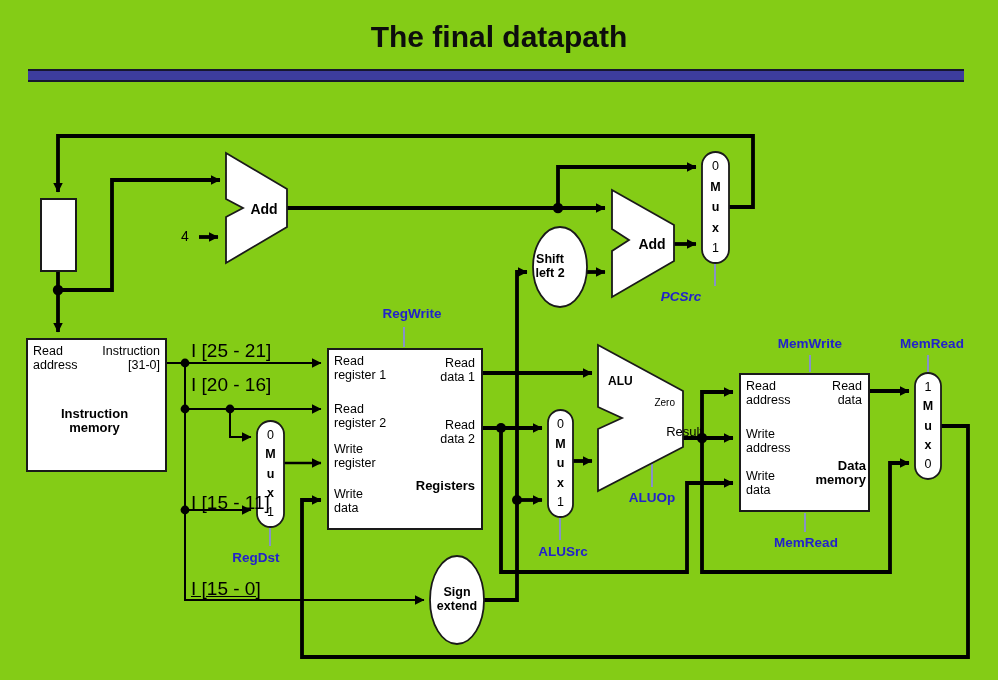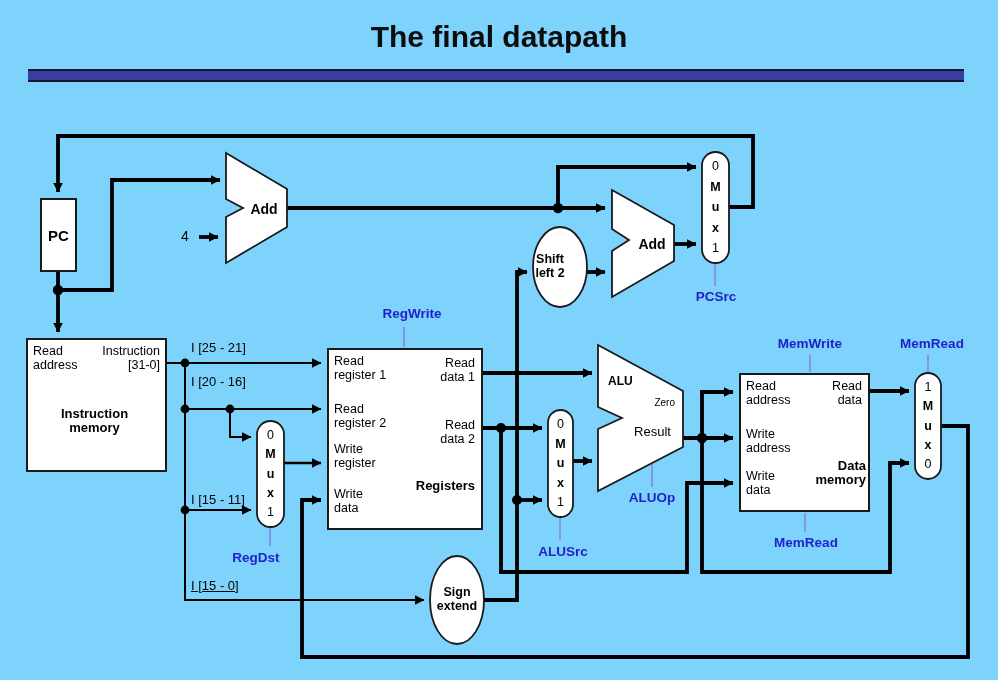--- a/index.html
+++ b/index.html
@@ -1,35 +1,35 @@
 <!DOCTYPE html>
 <html><head>
 <meta charset="utf-8">
 <style>
   html,body{margin:0;padding:0;background:#ffffff;}
-  #stage{position:relative;width:998px;height:680px;background:#7dd3fc;overflow:hidden;
+  #stage{position:relative;width:998px;height:680px;background:#84cc16;overflow:hidden;
          font-family:"Liberation Sans","DejaVu Sans",sans-serif;color:#000;}
   #stage *{box-sizing:border-box;}
   .abs{position:absolute;}
   #title{top:20px;left:0;width:998px;text-align:center;font-size:30px;font-weight:bold;
          color:#0d0d0d;letter-spacing:0px;}
   #titlebar{left:28px;top:69px;width:936px;height:13px;background:#3d3d9d;
             border-top:2px solid #17172f;border-bottom:2px solid #17172f;}
   svg.layer{position:absolute;left:0;top:0;}
   .box{position:absolute;background:#fff;border:2px solid #1a1a1a;}
   .port{position:absolute;font-size:12.5px;line-height:14px;color:#000;white-space:nowrap;}
   .port.r{text-align:right;}
   .bname{font-weight:bold;font-size:13px;line-height:14px;}
   .center{text-align:center;}
   .muxtext{position:absolute;display:flex;flex-direction:column;justify-content:space-between;
            align-items:center;padding:8px 0;font-size:12.5px;line-height:13px;}
   .muxtext .b{font-weight:bold;}
   .ctrl{position:absolute;font-size:13.5px;font-weight:bold;color:#2222cc;text-align:center;
         white-space:nowrap;}
-  .wlabel{position:absolute;font-size:13px;color:#000;white-space:nowrap;}
+  .wlabel{position:absolute;font-size:19px;color:#000;white-space:nowrap;}
   .flexc{display:flex;align-items:center;justify-content:center;}
 </style>
 </head>
 <body>
 
 <div id="stage">
 
   <div id="title" class="abs">The final datapath</div>
   <div id="titlebar" class="abs"></div>
 
@@ -101,21 +101,20 @@
       <ellipse cx="560" cy="267" rx="27" ry="40"></ellipse>
       <ellipse cx="457" cy="600" rx="27" ry="44"></ellipse>
       <rect x="257" y="421" width="27" height="106" rx="13.5"></rect>
       <rect x="548" y="410" width="25" height="107" rx="12.5"></rect>
       <rect x="702" y="152" width="27" height="111" rx="13.5"></rect>
       <rect x="915" y="373" width="26" height="106" rx="13"></rect>
     </g>
   </svg>
 
   <div class="box" style="left:40px;top:198px;width:37px;height:74px;"></div>
-  <div class="abs flexc" style="left:40px;top:198px;width:37px;height:74px;font-weight:bold;font-size:15px;">PC</div>
 
   <div class="box" style="left:26px;top:338px;width:141px;height:134px;"></div>
   <div class="port" style="left:33px;top:344px;">
     <div>Read</div>
     <div>address</div>
   </div>
   <div class="port r" style="left:92px;top:344px;width:68px;">
     <div>Instruction</div>
     <div>[31-0]</div>
   </div>
@@ -168,21 +167,21 @@
     <div>Read</div>
     <div>data</div>
   </div>
   <div class="port r bname" style="left:795px;top:459px;width:71px;">
     <div>Data</div>
     <div>memory</div>
   </div>
 
   <div class="abs" style="left:608px;top:374px;font-weight:bold;font-size:12px;">ALU</div>
   <div class="abs" style="left:625px;top:397px;width:50px;text-align:right;font-size:10px;">Zero</div>
-  <div class="abs" style="left:626px;top:424px;width:53px;text-align:center;font-size:13px;">Result</div>
+  <div class="abs" style="left:650px;top:424px;width:53px;text-align:right;font-size:13px;">Result</div>
   <div class="abs center" style="left:242px;top:201px;width:44px;font-weight:bold;font-size:14px;">Add</div>
   <div class="abs center" style="left:630px;top:236px;width:44px;font-weight:bold;font-size:14px;">Add</div>
   <div class="abs center" style="left:533px;top:252px;width:34px;font-weight:bold;font-size:12.5px;line-height:14px;">
     <div>Shift</div>
     <div>left 2</div>
   </div>
   <div class="abs center" style="left:429px;top:585px;width:56px;font-weight:bold;font-size:12.5px;line-height:14px;">
     <div>Sign</div>
     <div>extend</div>
   </div>
@@ -219,18 +218,18 @@
   <div class="wlabel" style="left:191px;top:340px;">I [25 - 21]</div>
   <div class="wlabel" style="left:191px;top:374px;">I [20 - 16]</div>
   <div class="wlabel" style="left:191px;top:492px;">I [15 - 11]</div>
   <div class="wlabel" style="left:191px;top:578px;text-decoration:underline;">I [15 - 0]</div>
   <div class="wlabel" style="left:181px;top:228px;font-size:14px;">4</div>
 
   <div class="ctrl" style="left:362px;top:306px;width:100px;">RegWrite</div>
   <div class="ctrl" style="left:206px;top:550px;width:100px;">RegDst</div>
   <div class="ctrl" style="left:513px;top:544px;width:100px;">ALUSrc</div>
   <div class="ctrl" style="left:602px;top:490px;width:100px;">ALUOp</div>
-  <div class="ctrl" style="left:666px;top:289px;width:100px;">PCSrc</div>
+  <div class="ctrl" style="left:631px;top:289px;width:100px;font-style:italic;">PCSrc</div>
   <div class="ctrl" style="left:760px;top:336px;width:100px;">MemWrite</div>
   <div class="ctrl" style="left:756px;top:535px;width:100px;">MemRead</div>
   <div class="ctrl" style="left:872px;top:336px;width:120px;">MemRead</div>
 
 </div>
 
 </body></html>

